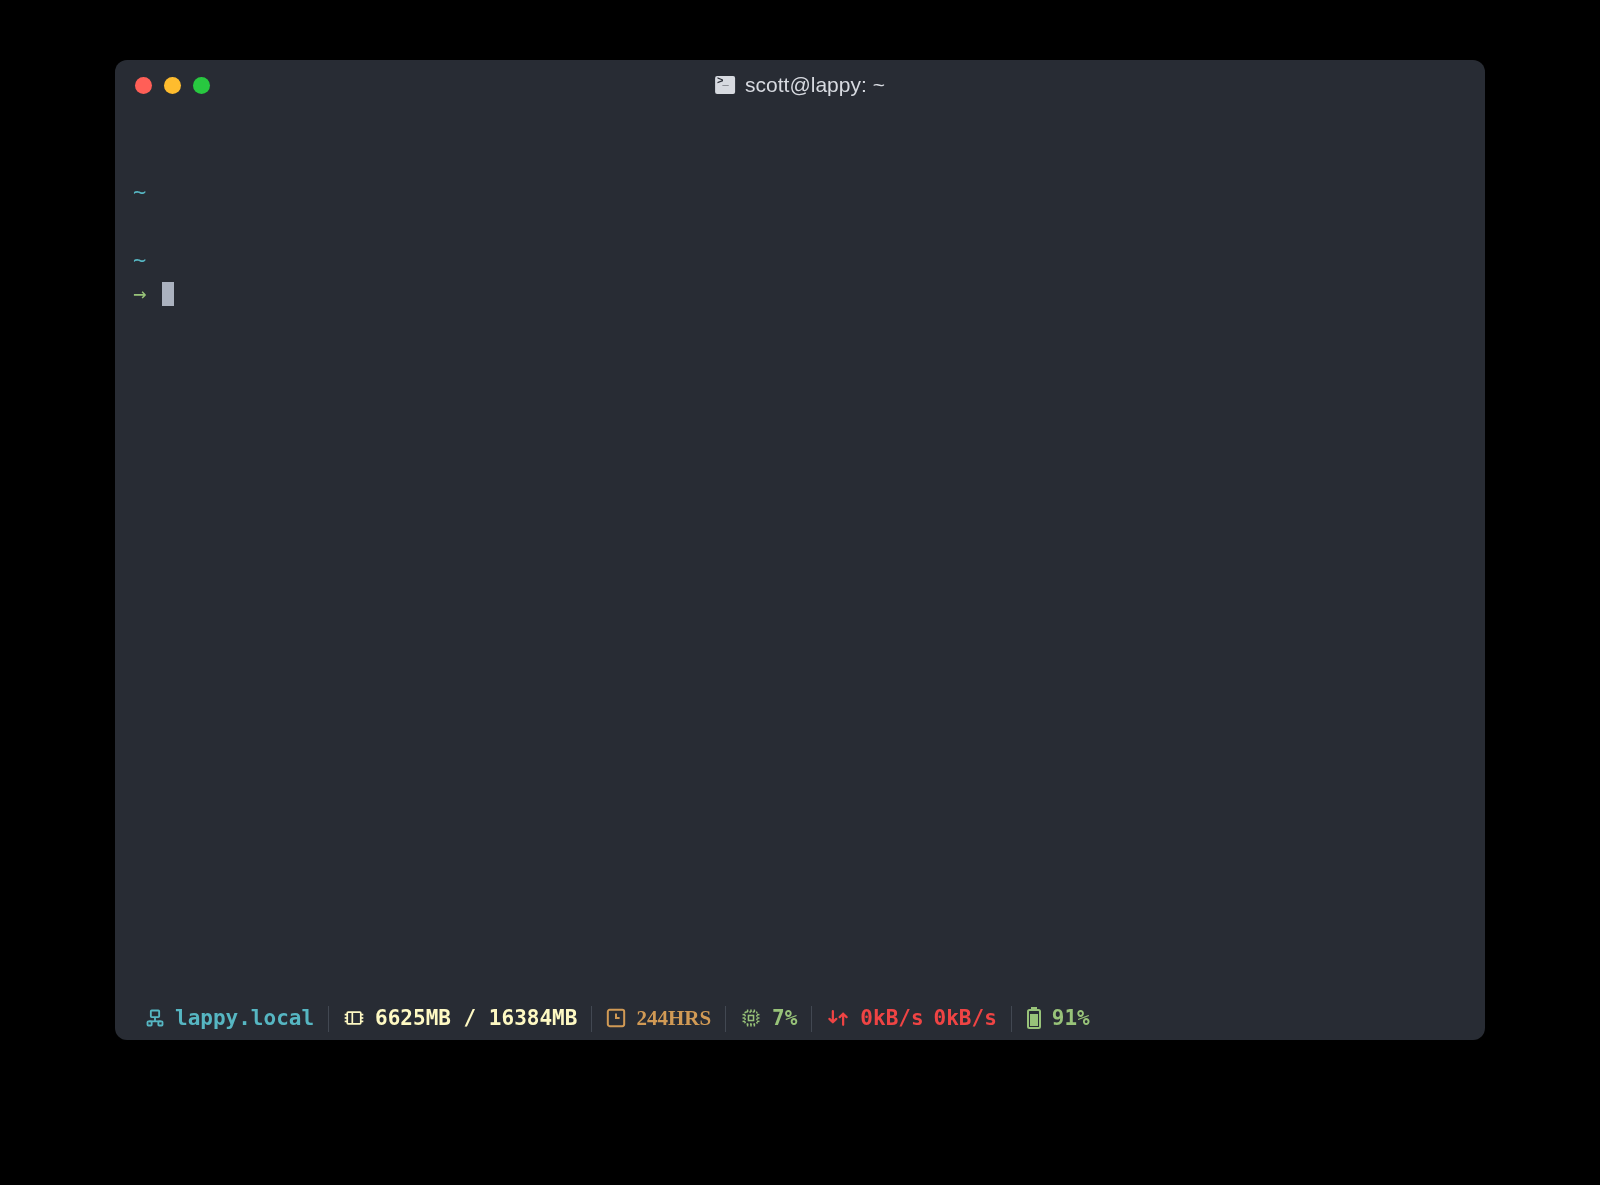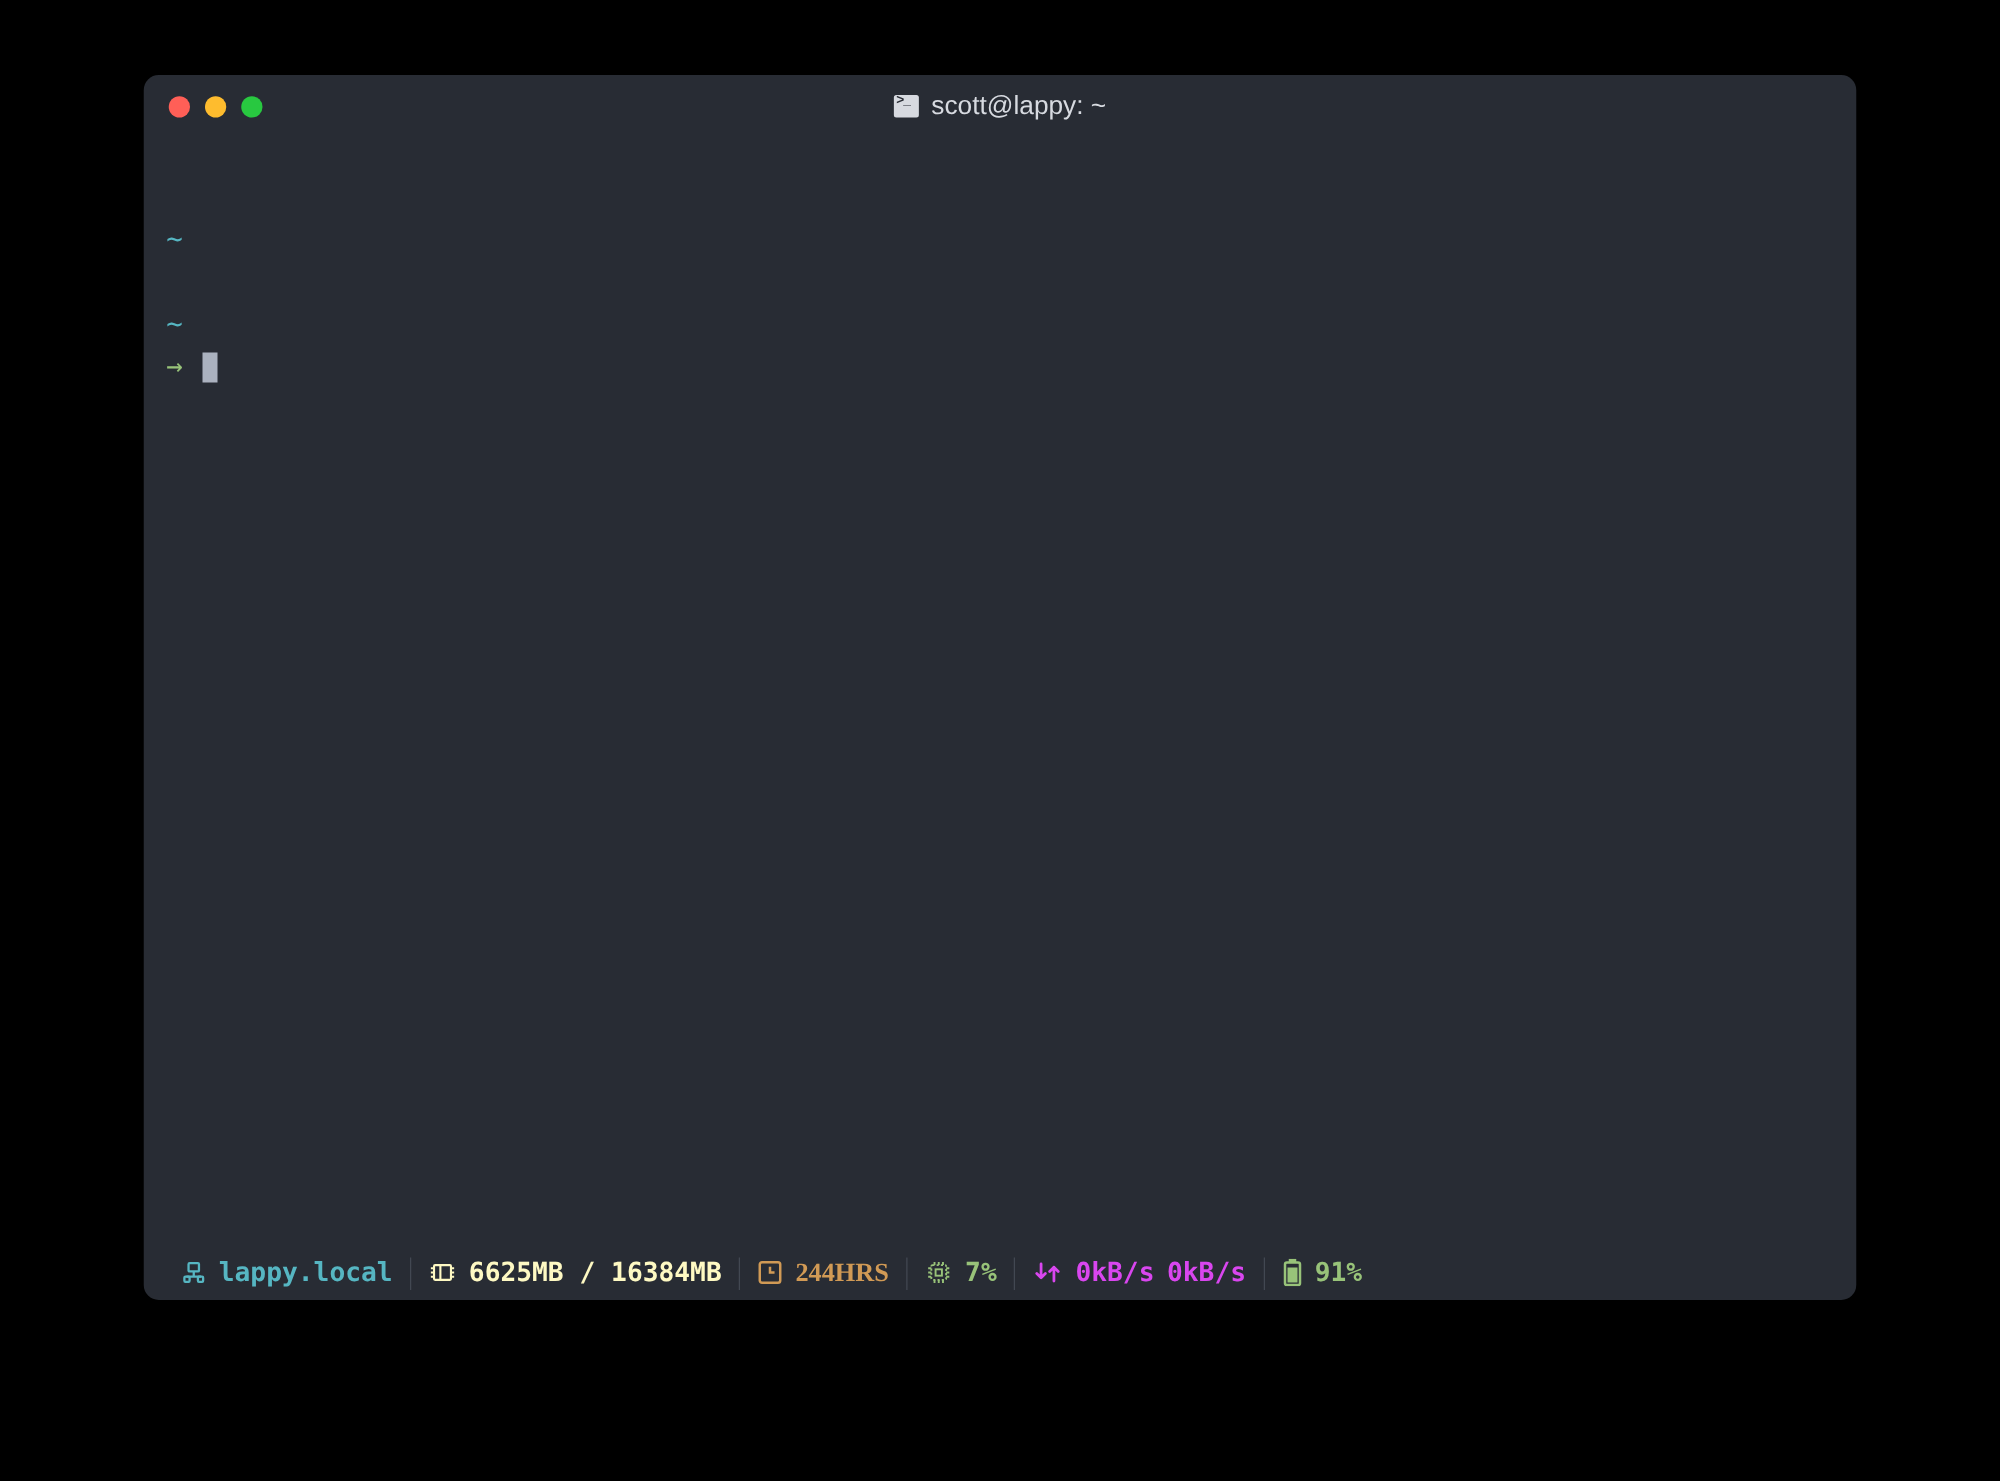--- a/index.html
+++ b/index.html
@@ -113,21 +113,21 @@
     .sep {
       width: 1px;
       height: 26px;
       background: #5c6370;
       opacity: 0.5;
     }
     .c-cyan { color: #56b6c2; }
     .c-white { color: #fef9c3; }
     .c-orange { color: #d19a55; font-family: Liberation Serif, serif; }
     .c-green { color: #98c379; }
-    .c-teal { color: #d946ef; }
+    .c-teal { color: #ef4444; }
     .ico { display: inline-flex; align-items: center; justify-content: center; }
     svg { display: block; }
   </style>
 </head>
 <body>
 
 <div class="window">
 
   <div class="titlebar">
     <div class="traffic-lights">

